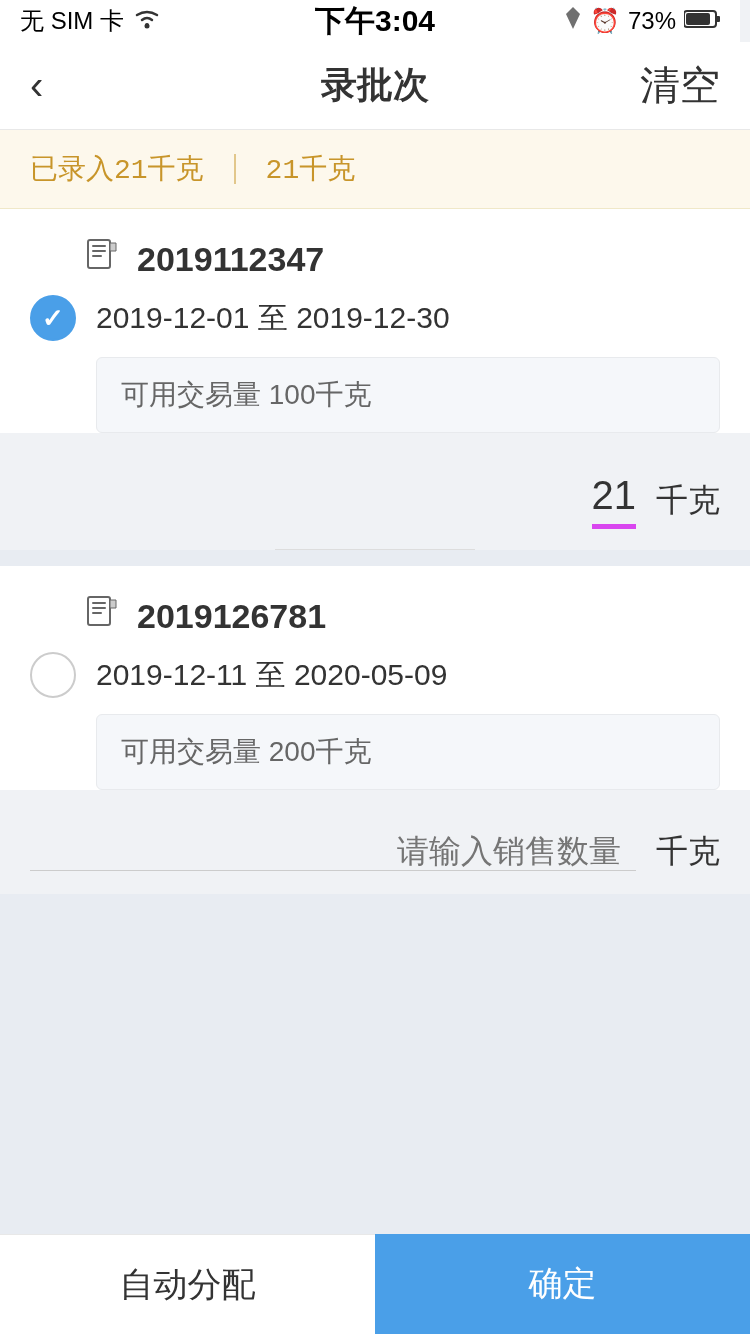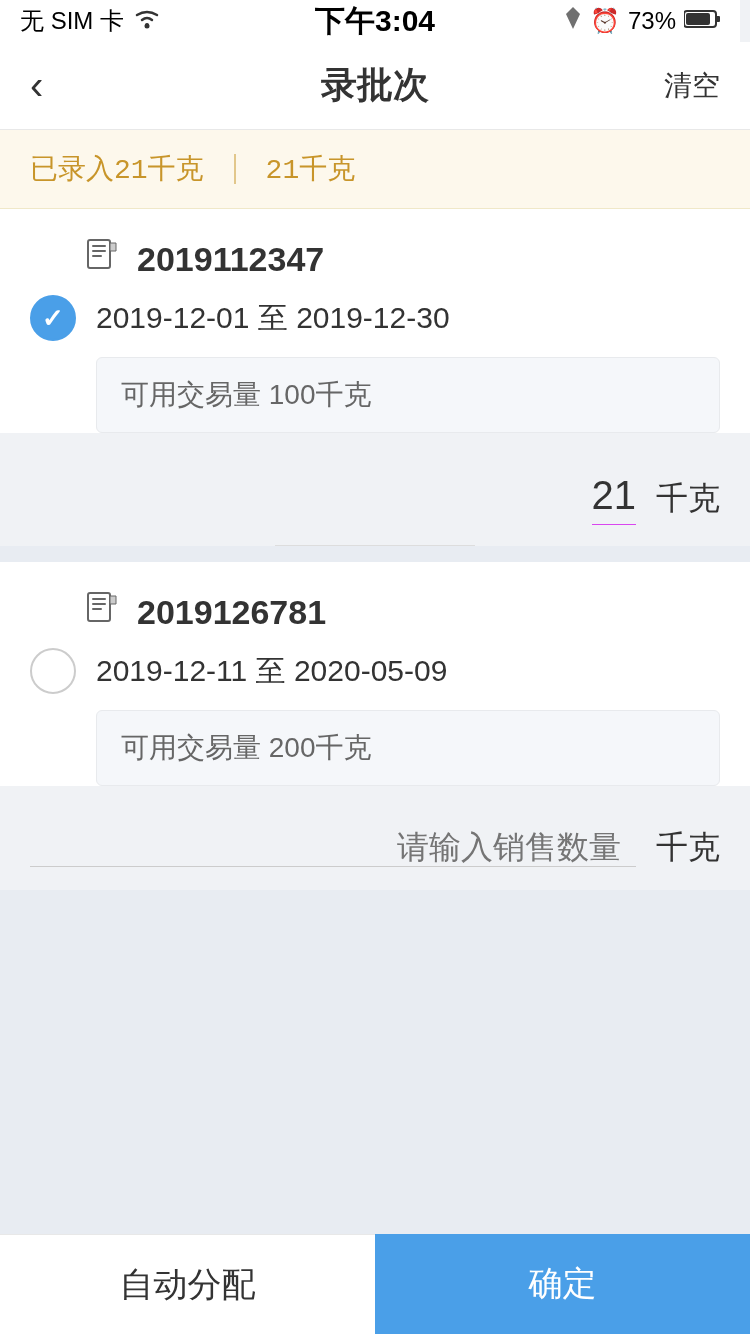--- a/index.html
+++ b/index.html
@@ -64,21 +64,21 @@
     }
     .nav-title {
       font-size: 36px;
       font-weight: 600;
       color: #333;
       position: absolute;
       left: 50%;
       transform: translateX(-50%);
     }
     .nav-clear {
-      font-size: 28px;
+      font-size: 40px;
       color: #333;
       cursor: pointer;
     }
 
     
     .info-banner {
       width: 750px;
       background: #fdf8ec;
       padding: 20px 30px;
       display: flex;
@@ -177,21 +177,21 @@
     .quantity-value {
       font-size: 40px;
       font-weight: 500;
       color: #333;
     }
     .quantity-unit {
       font-size: 32px;
       color: #333;
     }
     .quantity-underline {
-      border-bottom: 1px solid #d946ef;
+      border-bottom: 5px solid #d946ef;
       padding-bottom: 6px;
     }
 
     .separator-line {
       width: 200px;
       height: 1px;
       background: #ddd;
       margin: 0 auto;
     }
 

